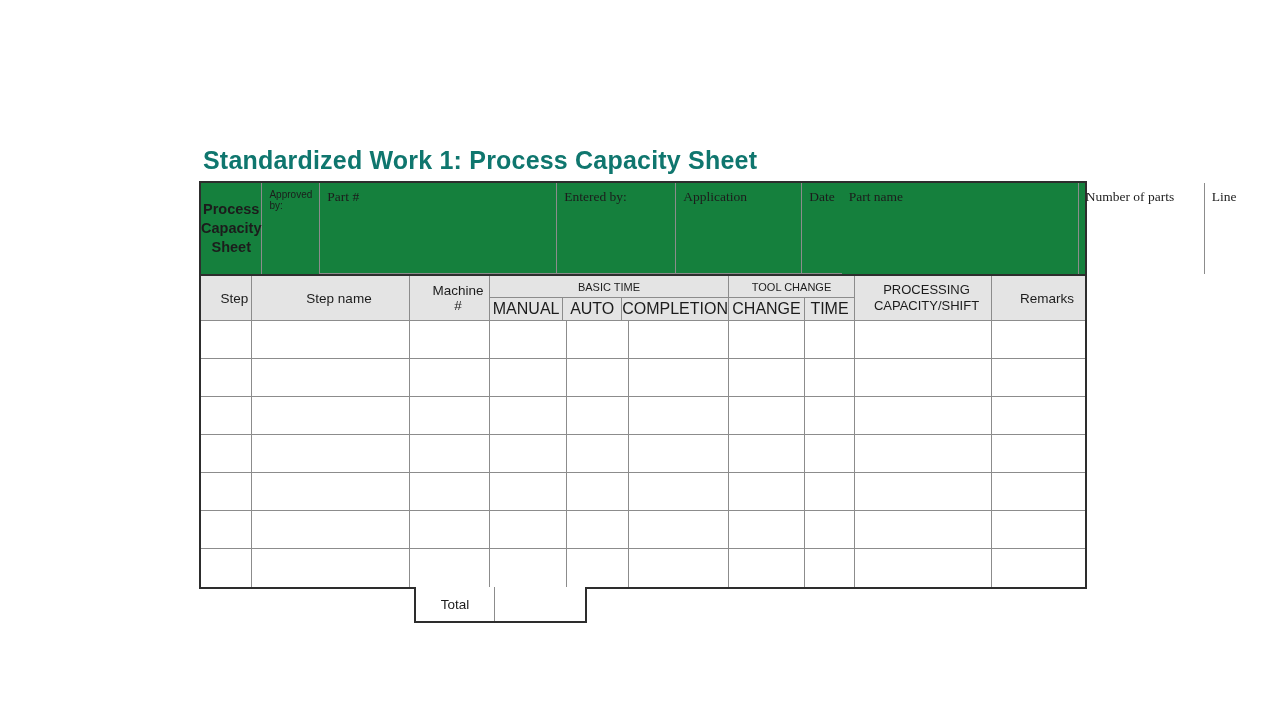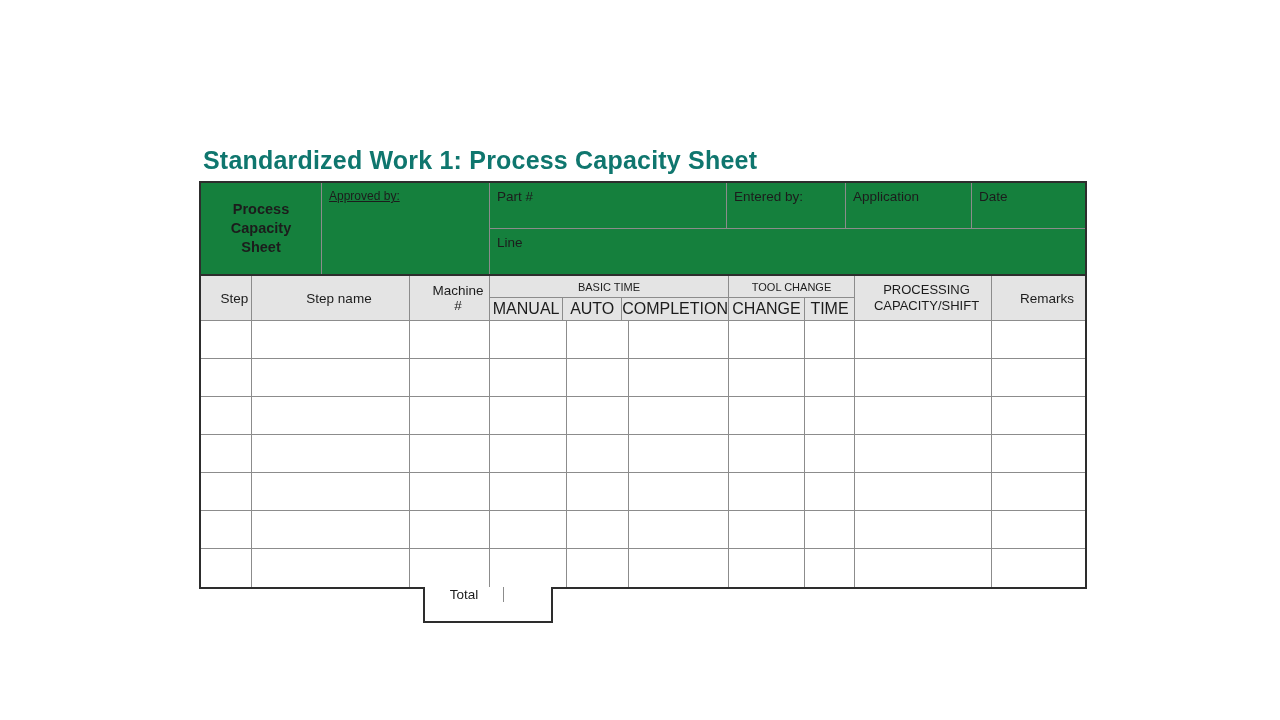--- a/index.html
+++ b/index.html
@@ -18,22 +18,22 @@
 
   
   .info { display: flex; height: 91px; background: #15803d; }
   .cell { box-sizing: border-box; }
   .br { border-right: 1px solid #8c8c8c; }
   .process-cell {
     width: 121px; display: flex; align-items: center; justify-content: center;
     text-align: center; font-weight: bold; font-size: 14.5px; line-height: 1.3;
     white-space: pre-line;
   }
-  .approved-cell { width: 168px; padding: 6px 7px; font-size: 12px; text-decoration: underline; }
-  .info-right { flex: 1; display: flex; flex-direction: column; }
+  .approved-cell { width: 168px; padding: 6px 7px; font-size: 10px; }
+  .info-right { flex: 1; display: flex; flex-direction: row; font-family: Liberation Serif, serif; }
   .info-row { display: flex; flex: 1; }
   .info-row.first { border-bottom: 1px solid #8c8c8c; }
   .info-label { padding: 6px 7px; font-size: 13.5px; }
   .w-partnum { width: 237px; }
   .w-app { width: 126px; }
   .w-entered { width: 119px; }
   .w-flex { flex: 1; }
 
   
   .cols {
@@ -72,22 +72,22 @@
   .w-proc { width: 137px; }
   .w-remarks { flex: 1; }
 
   
   .body .brow { display: flex; height: 38px; border-bottom: 1px solid #8c8c8c; background: #fff; }
   .body .brow:last-child { border-bottom: none; }
   .bcell { height: 100%; }
 
   
   .total-box {
-    position: absolute; left: 222px; top: 100%; width: 130px; height: 36px;
-    border: 2px solid #2d2d2d; border-top: none; background: #fff; display: flex; flex-direction: column;
+    position: absolute; left: 213px; top: 100%; width: 173px; height: 36px;
+    border: 2px solid #2d2d2d; border-top: none; background: #fff; display: flex;
   }
   .total-label {
     width: 79px; border-right: 1px solid #8c8c8c;
     display: flex; align-items: center; justify-content: center; font-size: 13.5px;
   }
   .total-value { flex: 1; }
 </style>
 </head>
 <body>
 
@@ -111,20 +111,26 @@
           <span>Entered by:</span>
         </div>
         <div class="cell info-label w-app br">
           <span>Application</span>
         </div>
         <div class="cell info-label w-flex">
           <span>Date</span>
         </div>
       </div>
       <div class="info-row">
+        <div class="cell info-label w-partnum br">
+          <span>Part name</span>
+        </div>
+        <div class="cell info-label w-app br">
+          <span>Number of parts</span>
+        </div>
         <div class="cell info-label w-flex">
           <span>Line</span>
         </div>
       </div>
     </div>
   </div>
 
   <div class="cols">
     <div class="hcell w-step br">Step</div>
     <div class="hcell w-stepname br">Step name</div>

